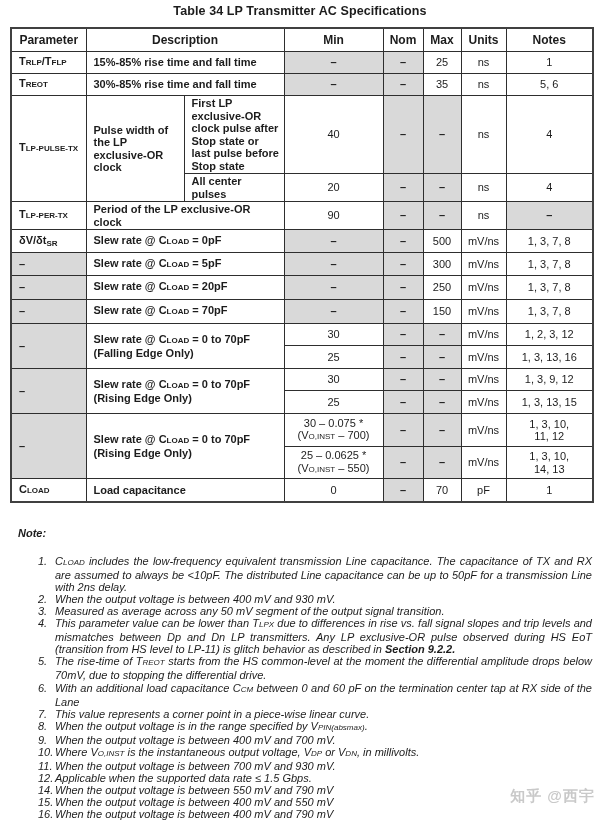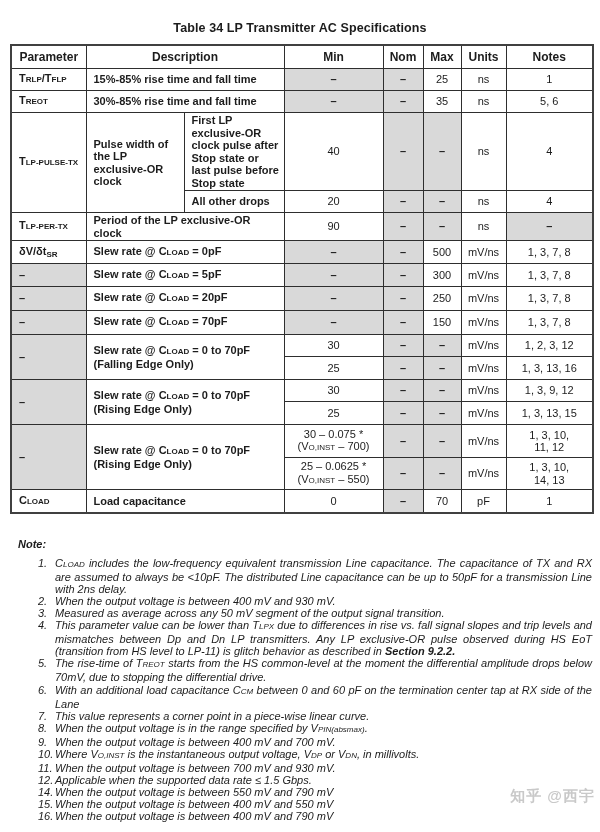--- a/index.html
+++ b/index.html
@@ -1,31 +1,31 @@
 <!DOCTYPE html>
 <html><head>
 <meta charset="utf-8">
 <style>
   html,body{margin:0;padding:0;}
   body{
     width:600px;height:832px;background:#ffffff;position:relative;overflow:hidden;
     font-family:"Liberation Sans", sans-serif;color:#1c1c1c;
   }
-  .title{font-size:12.5px;font-weight:bold;text-align:center;padding-top:21px;margin-bottom:9px;letter-spacing:.1px;}
+  .title{font-size:12.5px;font-weight:bold;text-align:center;padding-top:4px;margin-bottom:9px;letter-spacing:.1px;}
   table.spec{border-collapse:collapse;table-layout:fixed;margin-left:10px;border:2px solid #404040;}
   .spec th,.spec td{border:1px solid #2e2e2e;font-size:11px;padding:1px 4px;vertical-align:middle;overflow:hidden;line-height:12.5px;}
   .spec th{font-size:12px;font-weight:bold;text-align:center;height:20px;}
   .c{text-align:center;}
   .l{text-align:left;padding-left:7px !important;font-weight:bold;}
   .gray{background:#d9d9d9;}
   .dash{font-weight:bold;}
   .sc{font-size:8px;}
   .sub{position:relative;top:2px;}
   .notes{margin-top:24px;font-style:italic;font-size:11px;line-height:12.1px;color:#1c1c1c;}
-  .note-label{font-weight:bold;margin-left:18px;margin-bottom:7px;}
+  .note-label{font-weight:bold;margin-left:18px;margin-bottom:16px;}
   .note-item{display:flex;margin-left:38px;}
   .note-num{width:17px;flex:none;}
   .note-text{flex:1;text-align:justify;margin-right:8px;}
   .note-text b{font-weight:bold;}
   .watermark{position:absolute;top:787px;right:5px;font-size:15px;color:#c9c9c9;letter-spacing:1px;font-weight:bold;}
 </style>
 </head>
 <body>
 
 <div>
@@ -76,21 +76,21 @@
         <td class="l" rowspan="2">T<span class="sc">LP-PULSE-TX</span></td>
         <td class="l" rowspan="2">Pulse width of the LP exclusive-OR clock</td>
         <td class="l">First LP exclusive-OR clock pulse after Stop state or last pulse before Stop state</td>
         <td class="c">40</td>
         <td class="c gray dash">–</td>
         <td class="c gray dash">–</td>
         <td class="c">ns</td>
         <td class="c">4</td>
       </tr>
       <tr style="height:22px">
-        <td class="l">All other drops</td>
+        <td class="l">All center pulses</td>
         <td class="c">20</td>
         <td class="c gray dash">–</td>
         <td class="c gray dash">–</td>
         <td class="c">ns</td>
         <td class="c">4</td>
       </tr>
       <tr style="height:24px">
         <td class="l">T<span class="sc">LP-PER-TX</span></td>
         <td class="l" colspan="2">Period of the LP exclusive-OR clock</td>
         <td class="c">90</td>

